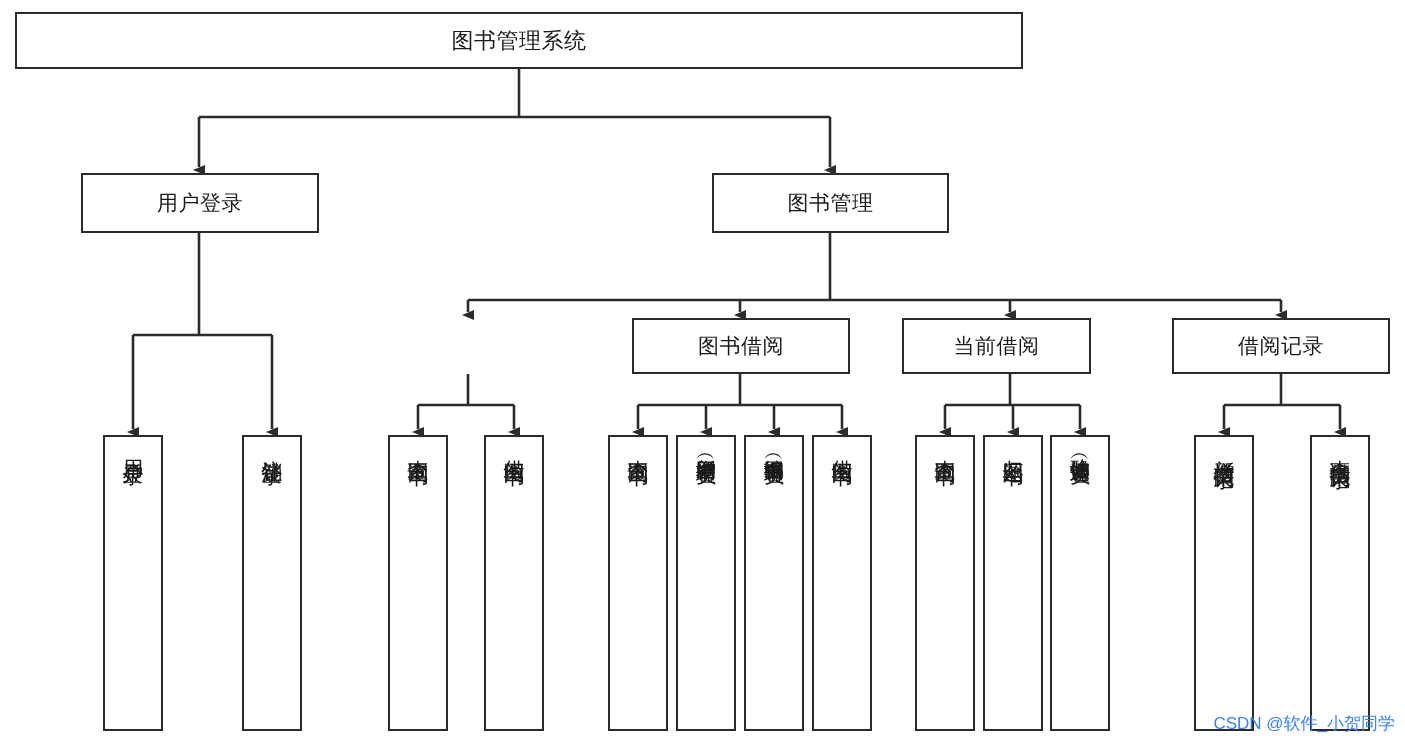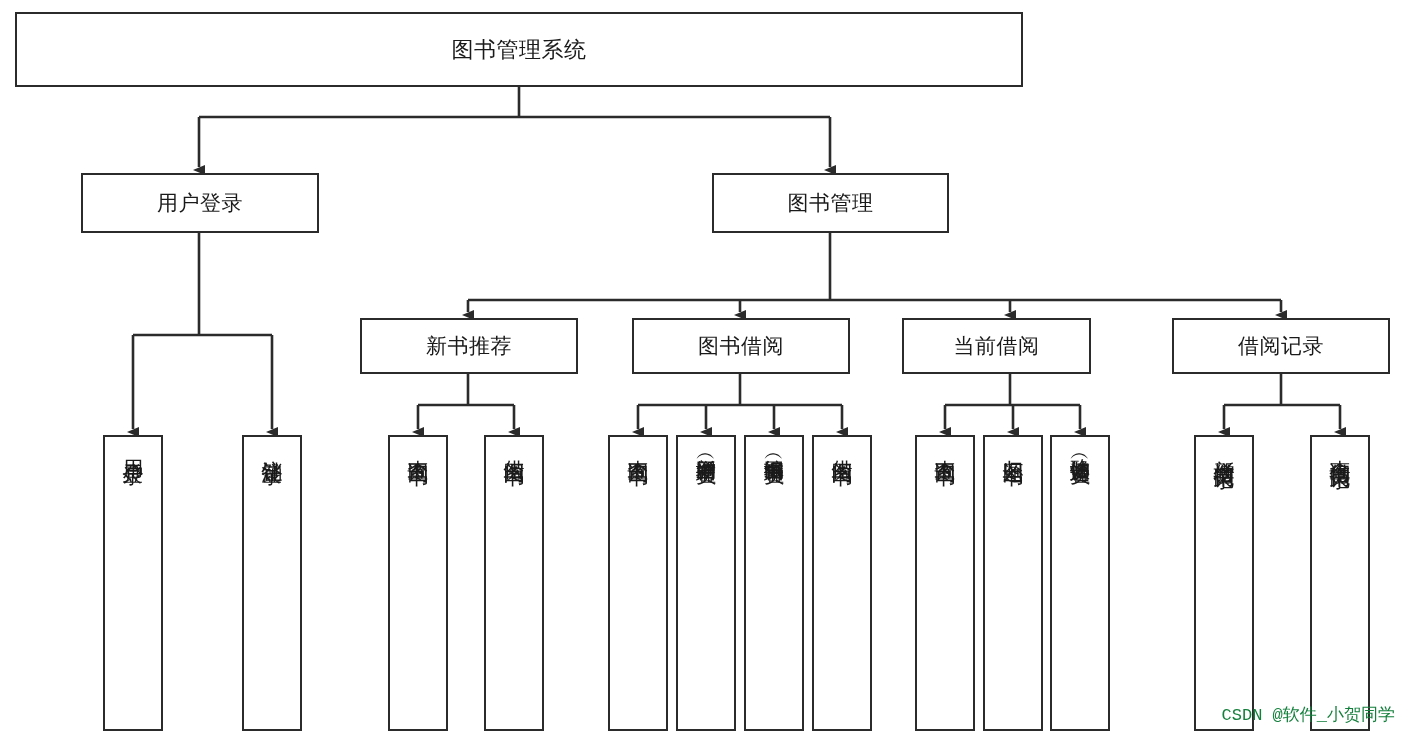--- a/index.html
+++ b/index.html
@@ -64,26 +64,26 @@
     letter-spacing: 2px;
     white-space: nowrap;
   }
   .node.vert.tall .label {
     font-size: 20px;
     letter-spacing: 1px;
   }
   .watermark {
     position: absolute;
     right: 10px;
-    bottom: 21px;
+    bottom: 12px;
     font-size: 17px;
-    color: #15803d;
+    color: #3b82f6;
     z-index: 5;
     white-space: nowrap;
-    font-family: Liberation Mono, monospace;
+    font-family: Liberation Sans, sans-serif;
   }
 </style>
 </head>
 <body>
 
 <div id="canvas">
 
   <svg id="edges" viewBox="0 0 1405 747" width="1405" height="747">
     <defs>
       <marker id="arrow" markerWidth="10" markerHeight="12" refX="2" refY="6" orient="auto" markerUnits="userSpaceOnUse">
@@ -128,34 +128,31 @@
       <path d="M1013,405 L1013,429" marker-end="url(#arrow)"></path>
       <path d="M1080,405 L1080,429" marker-end="url(#arrow)"></path>
 
       <path d="M1281,374 L1281,405"></path>
       <path d="M1224,405 L1340,405"></path>
       <path d="M1224,405 L1224,429" marker-end="url(#arrow)"></path>
       <path d="M1340,405 L1340,429" marker-end="url(#arrow)"></path>
     </g>
   </svg>
 
-  <div class="node horiz root" style="left:15px; top:12px; width:1008px; height:75px;">
+  <div class="node horiz root" style="left:15px; top:12px; width:1008px; height:57px;">
     <span class="label">图书管理系统</span>
   </div>
 
   <div class="node horiz" style="left:81px; top:173px; width:238px; height:60px;">
     <span class="label">用户登录</span>
   </div>
   <div class="node horiz" style="left:712px; top:173px; width:237px; height:60px;">
     <span class="label">图书管理</span>
   </div>
 
-  <div class="node horiz" style="left:360px; top:318px; width:218px; height:56px;">
-    <span class="label">新书推荐</span>
-  </div>
   <div class="node horiz" style="left:632px; top:318px; width:218px; height:56px;">
     <span class="label">图书借阅</span>
   </div>
   <div class="node horiz" style="left:902px; top:318px; width:189px; height:56px;">
     <span class="label">当前借阅</span>
   </div>
   <div class="node horiz" style="left:1172px; top:318px; width:218px; height:56px;justify-content:center;">
     <span class="label">借阅记录</span>
   </div>
 

